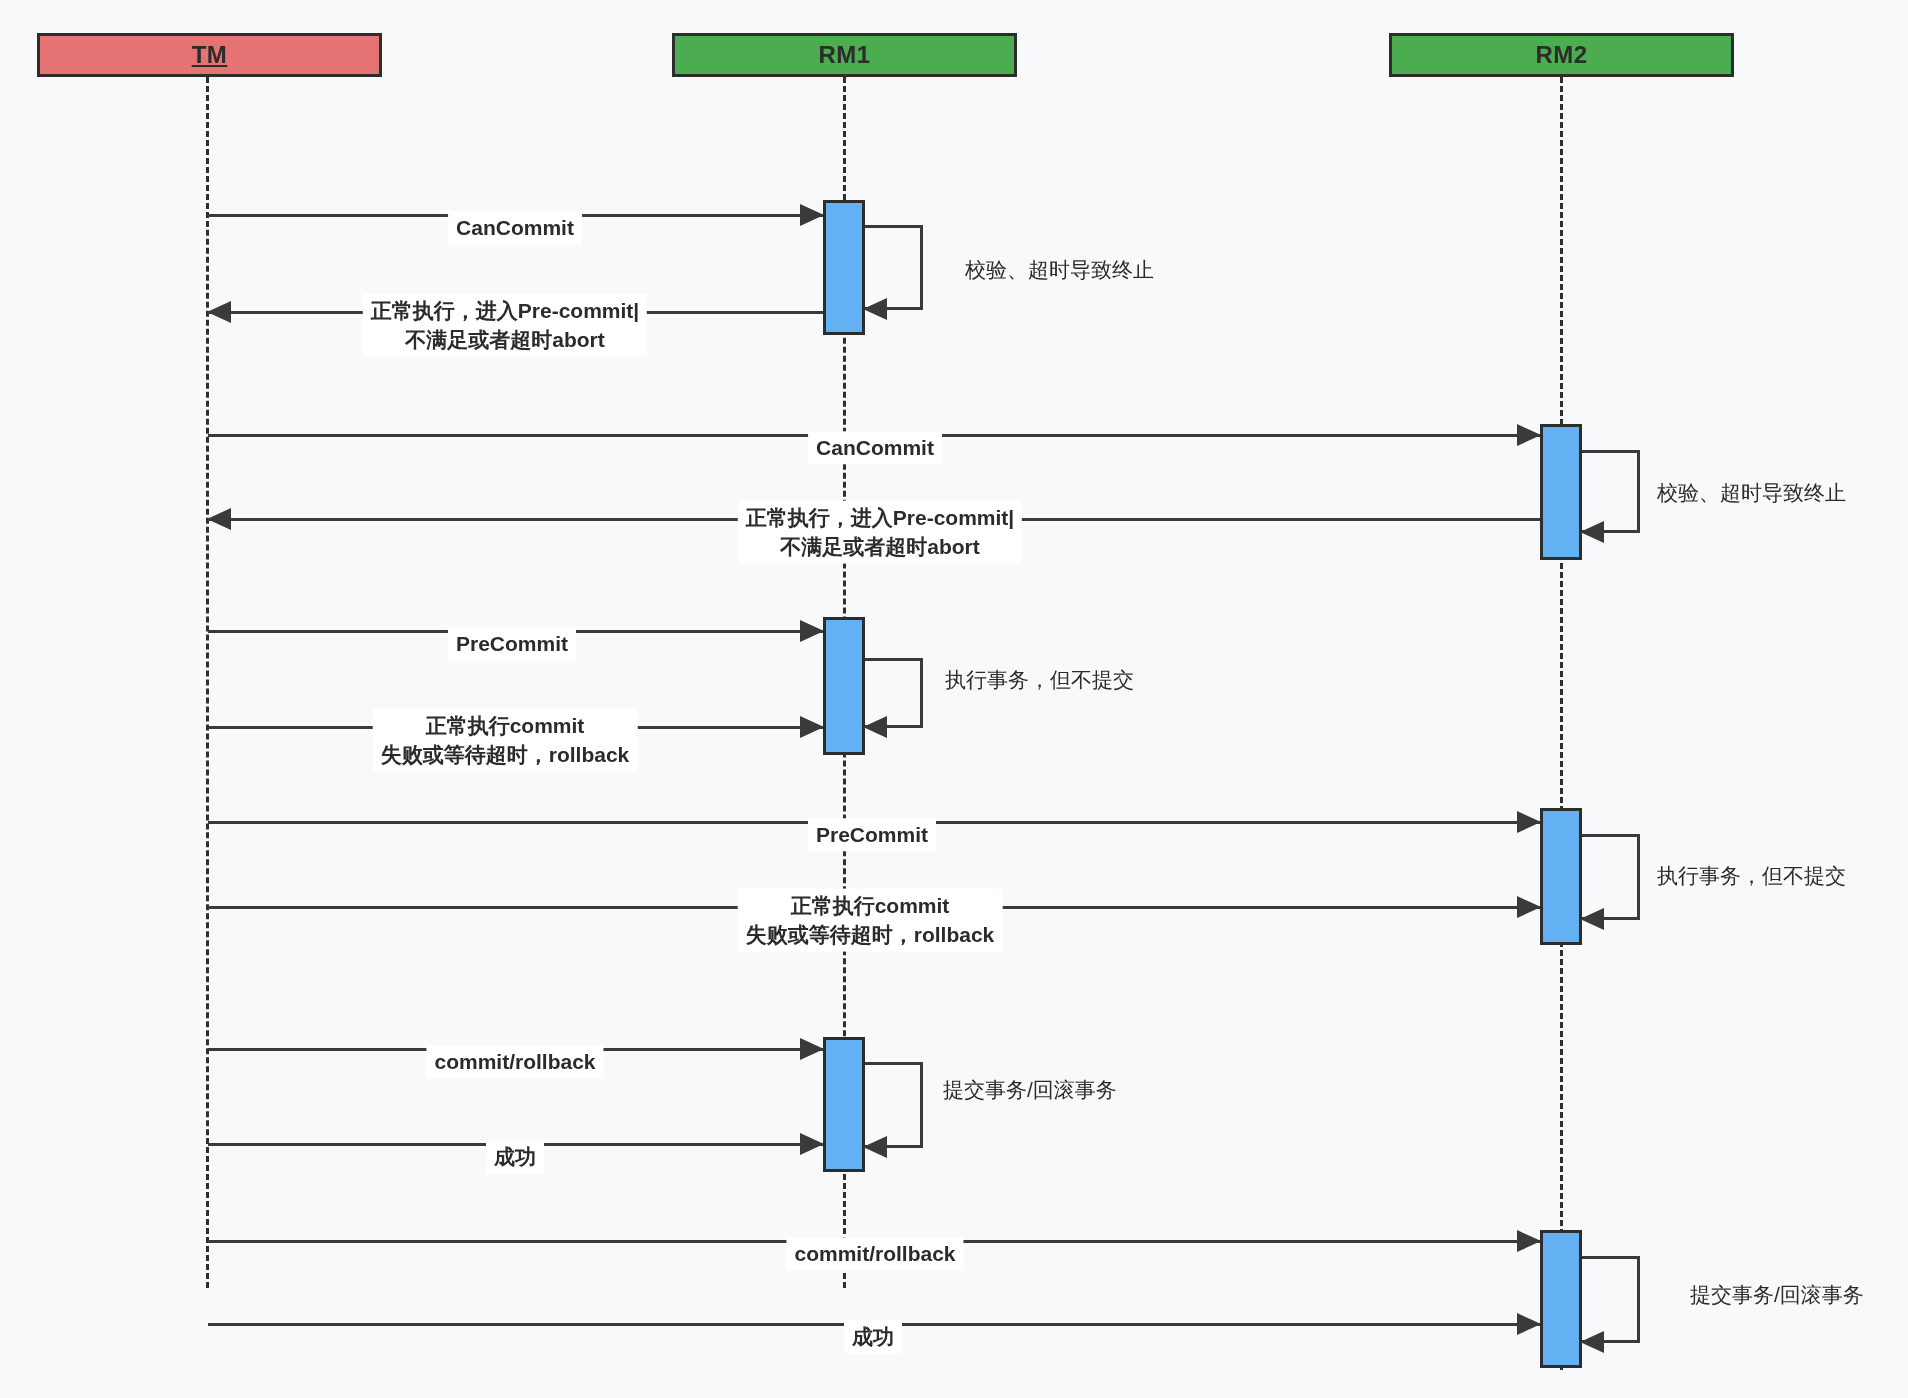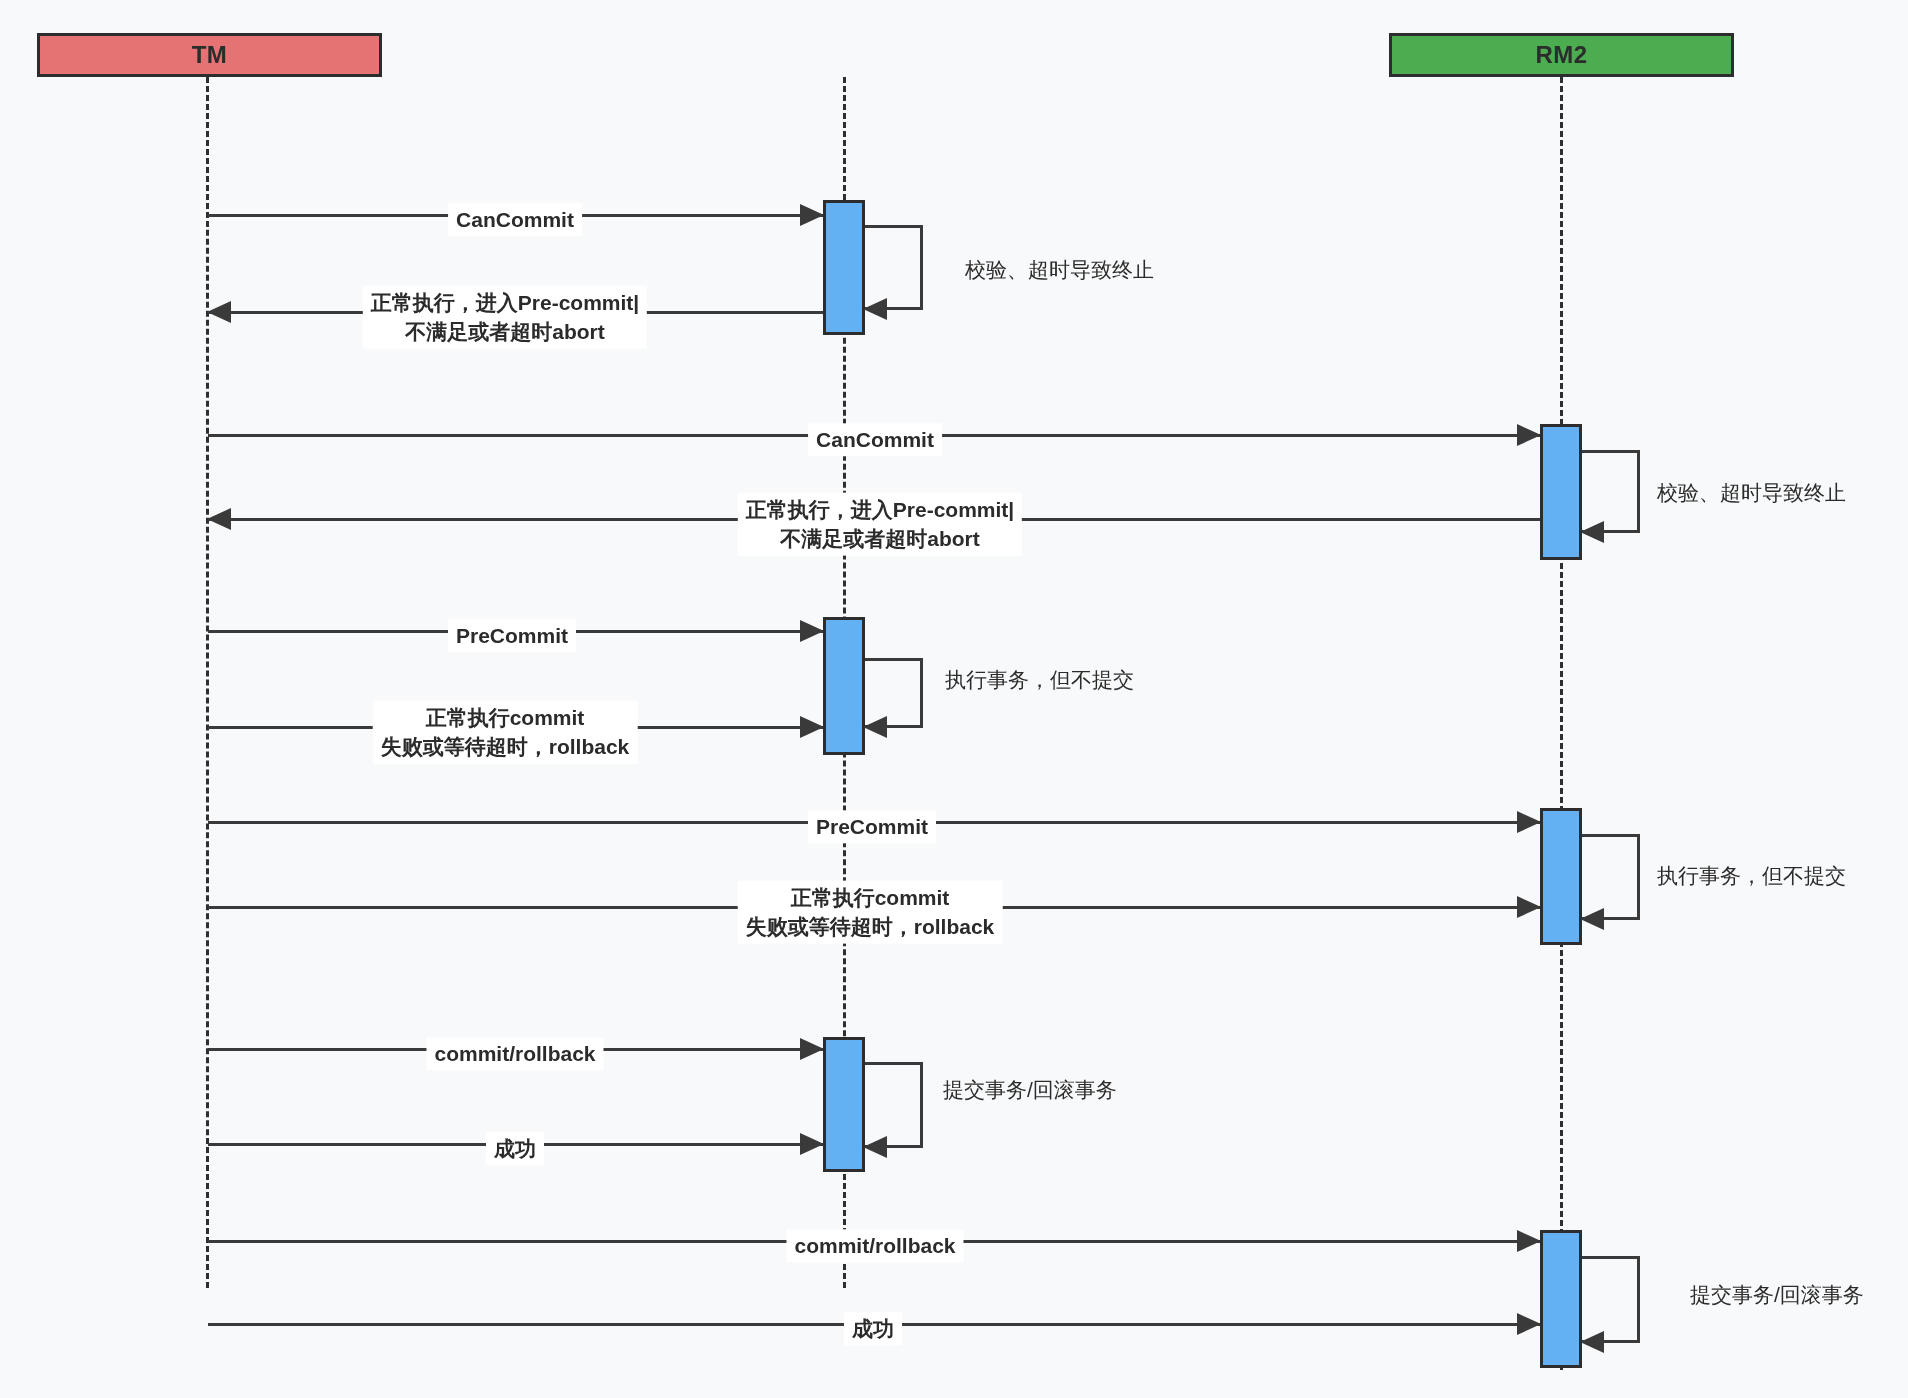--- a/index.html
+++ b/index.html
@@ -22,21 +22,21 @@
   .pbox.rm{background:#4bad50;}
   
   .lifeline{position:absolute;width:0;border-left:3px dashed #2f2f2f;}
   
   .msg{position:absolute;height:0;}
   .mline{position:absolute;left:0;right:0;top:-2px;border-top:3px solid #3a3a3a;}
   .arr{width:0;height:0;position:absolute;}
   .arr.r{right:-1px;top:-12px;border-top:11px solid transparent;border-bottom:11px solid transparent;border-left:24px solid #3a3a3a;}
   .arr.l{left:-1px;top:-12px;border-top:11px solid transparent;border-bottom:11px solid transparent;border-right:24px solid #3a3a3a;}
   .mlabel{
-    position:absolute;top:4px;transform:translate(-50%,-50%);
+    position:absolute;top:12px;transform:translate(-50%,-50%);
     background:#ffffff;padding:2px 8px;white-space:nowrap;
     font-weight:bold;font-size:21px;line-height:1.4;color:#2b2b2b;text-align:center;
   }
   
   .act{position:absolute;width:42px;box-sizing:border-box;background:#63b1f2;border:3px solid #2d2d2d;}
   
   .loop{position:absolute;box-sizing:border-box;border:3px solid #3a3a3a;border-left:none;background:transparent;}
   .loop .arr.l{left:-2px;bottom:-13px;top:auto;}
   .loop-label{
     position:absolute;transform:translateY(-50%);
@@ -45,22 +45,25 @@
 </style>
 </head>
 <body>
 
 <div class="diagram">
 
   <div class="lifeline" style="left:206px;top:77px;height:1211px;"></div>
   <div class="lifeline" style="left:843px;top:77px;height:1211px;"></div>
   <div class="lifeline" style="left:1560px;top:77px;height:1293px;"></div>
 
-  <div class="pbox tm" style="left:37px;">
+  <div class="pbox tm" style="left:37px;text-decoration:underline;">
       <span>TM</span>
+    </div>
+  <div class="pbox rm" style="left:672px;">
+      <span>RM1</span>
     </div>
   <div class="pbox rm" style="left:1389px;">
       <span>RM2</span>
     </div>
 
   <div class="msg" style="left:208px;top:216px;width:615px;">
     <div class="mline"></div>
     <div class="arr r"></div>
     <div class="mlabel" style="left:307px;"><span>CanCommit</span></div>
   </div>

